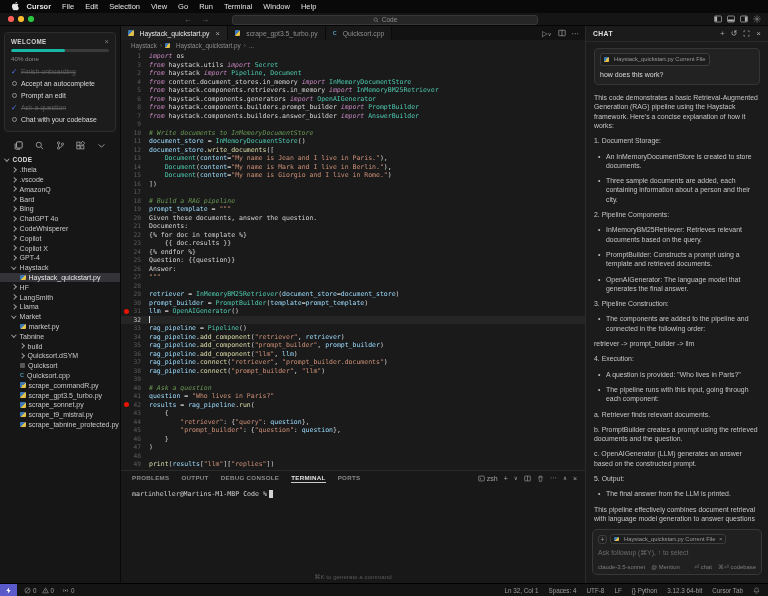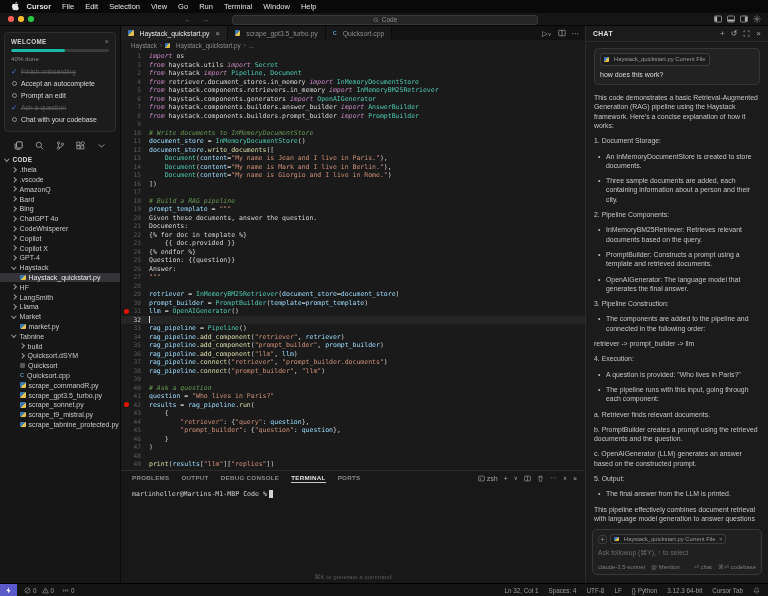--- a/index.html
+++ b/index.html
@@ -408,39 +408,39 @@
           <div class="code-line">
             <div class="gutter">3</div>
             <span class="code-text"><span class="tk-kw">from</span><span class="tk-pl"> haystack.utils </span><span class="tk-kw">import</span><span class="tk-cls"> Secret</span></span>
           </div>
           <div class="code-line">
             <div class="gutter">2</div>
             <span class="code-text"><span class="tk-kw">from</span><span class="tk-pl"> haystack </span><span class="tk-kw">import</span><span class="tk-cls"> Pipeline, Document</span></span>
           </div>
           <div class="code-line">
             <div class="gutter">4</div>
-            <span class="code-text"><span class="tk-kw">from</span><span class="tk-pl"> retriever.document_stores.in_memory </span><span class="tk-kw">import</span><span class="tk-cls"> InMemoryDocumentStore</span></span>
+            <span class="code-text"><span class="tk-kw">from</span><span class="tk-pl"> content.document_stores.in_memory </span><span class="tk-kw">import</span><span class="tk-cls"> InMemoryDocumentStore</span></span>
           </div>
           <div class="code-line">
             <div class="gutter">5</div>
             <span class="code-text"><span class="tk-kw">from</span><span class="tk-pl"> haystack.components.retrievers.in_memory </span><span class="tk-kw">import</span><span class="tk-cls"> InMemoryBM25Retriever</span></span>
           </div>
           <div class="code-line">
             <div class="gutter">6</div>
             <span class="code-text"><span class="tk-kw">from</span><span class="tk-pl"> haystack.components.generators </span><span class="tk-kw">import</span><span class="tk-cls"> OpenAIGenerator</span></span>
           </div>
           <div class="code-line">
+            <div class="gutter">8</div>
+            <span class="code-text"><span class="tk-kw">from</span><span class="tk-pl"> haystack.components.builders.prompt_builder </span><span class="tk-kw">import</span><span class="tk-cls"> PromptBuilder</span></span>
+          </div>
+          <div class="code-line">
             <div class="gutter">7</div>
             <span class="code-text"><span class="tk-kw">from</span><span class="tk-pl"> haystack.components.builders.answer_builder </span><span class="tk-kw">import</span><span class="tk-cls"> AnswerBuilder</span></span>
           </div>
           <div class="code-line">
-            <div class="gutter">8</div>
-            <span class="code-text"><span class="tk-kw">from</span><span class="tk-pl"> haystack.components.builders.prompt_builder </span><span class="tk-kw">import</span><span class="tk-cls"> PromptBuilder</span></span>
-          </div>
-          <div class="code-line">
             <div class="gutter">9</div>
             <span class="code-text"></span>
           </div>
           <div class="code-line">
             <div class="gutter">10</div>
             <span class="code-text"><span class="tk-com"># Write documents to InMemoryDocumentStore</span></span>
           </div>
           <div class="code-line">
             <div class="gutter">11</div>
             <span class="code-text"><span class="tk-var">document_store</span><span class="tk-pl"> = </span><span class="tk-cls">InMemoryDocumentStore</span><span class="tk-pl">()</span></span>
@@ -484,21 +484,21 @@
           <div class="code-line">
             <div class="gutter">21</div>
             <span class="code-text"><span class="tk-pl">Documents:</span></span>
           </div>
           <div class="code-line">
             <div class="gutter">22</div>
             <span class="code-text"><span class="tk-pl">{% for doc in template %}</span></span>
           </div>
           <div class="code-line">
             <div class="gutter">23</div>
-            <span class="code-text"><span class="tk-pl">    {{ doc.provided }}</span></span>
+            <span class="code-text"><span class="tk-pl">    {{ doc.results }}</span></span>
           </div>
           <div class="code-line">
             <div class="gutter">24</div>
             <span class="code-text"><span class="tk-pl">{% endfor %}</span></span>
           </div>
           <div class="code-line">
             <div class="gutter">25</div>
             <span class="code-text"><span class="tk-pl">Question: {{question}}</span></span>
           </div>
           <div class="code-line">

